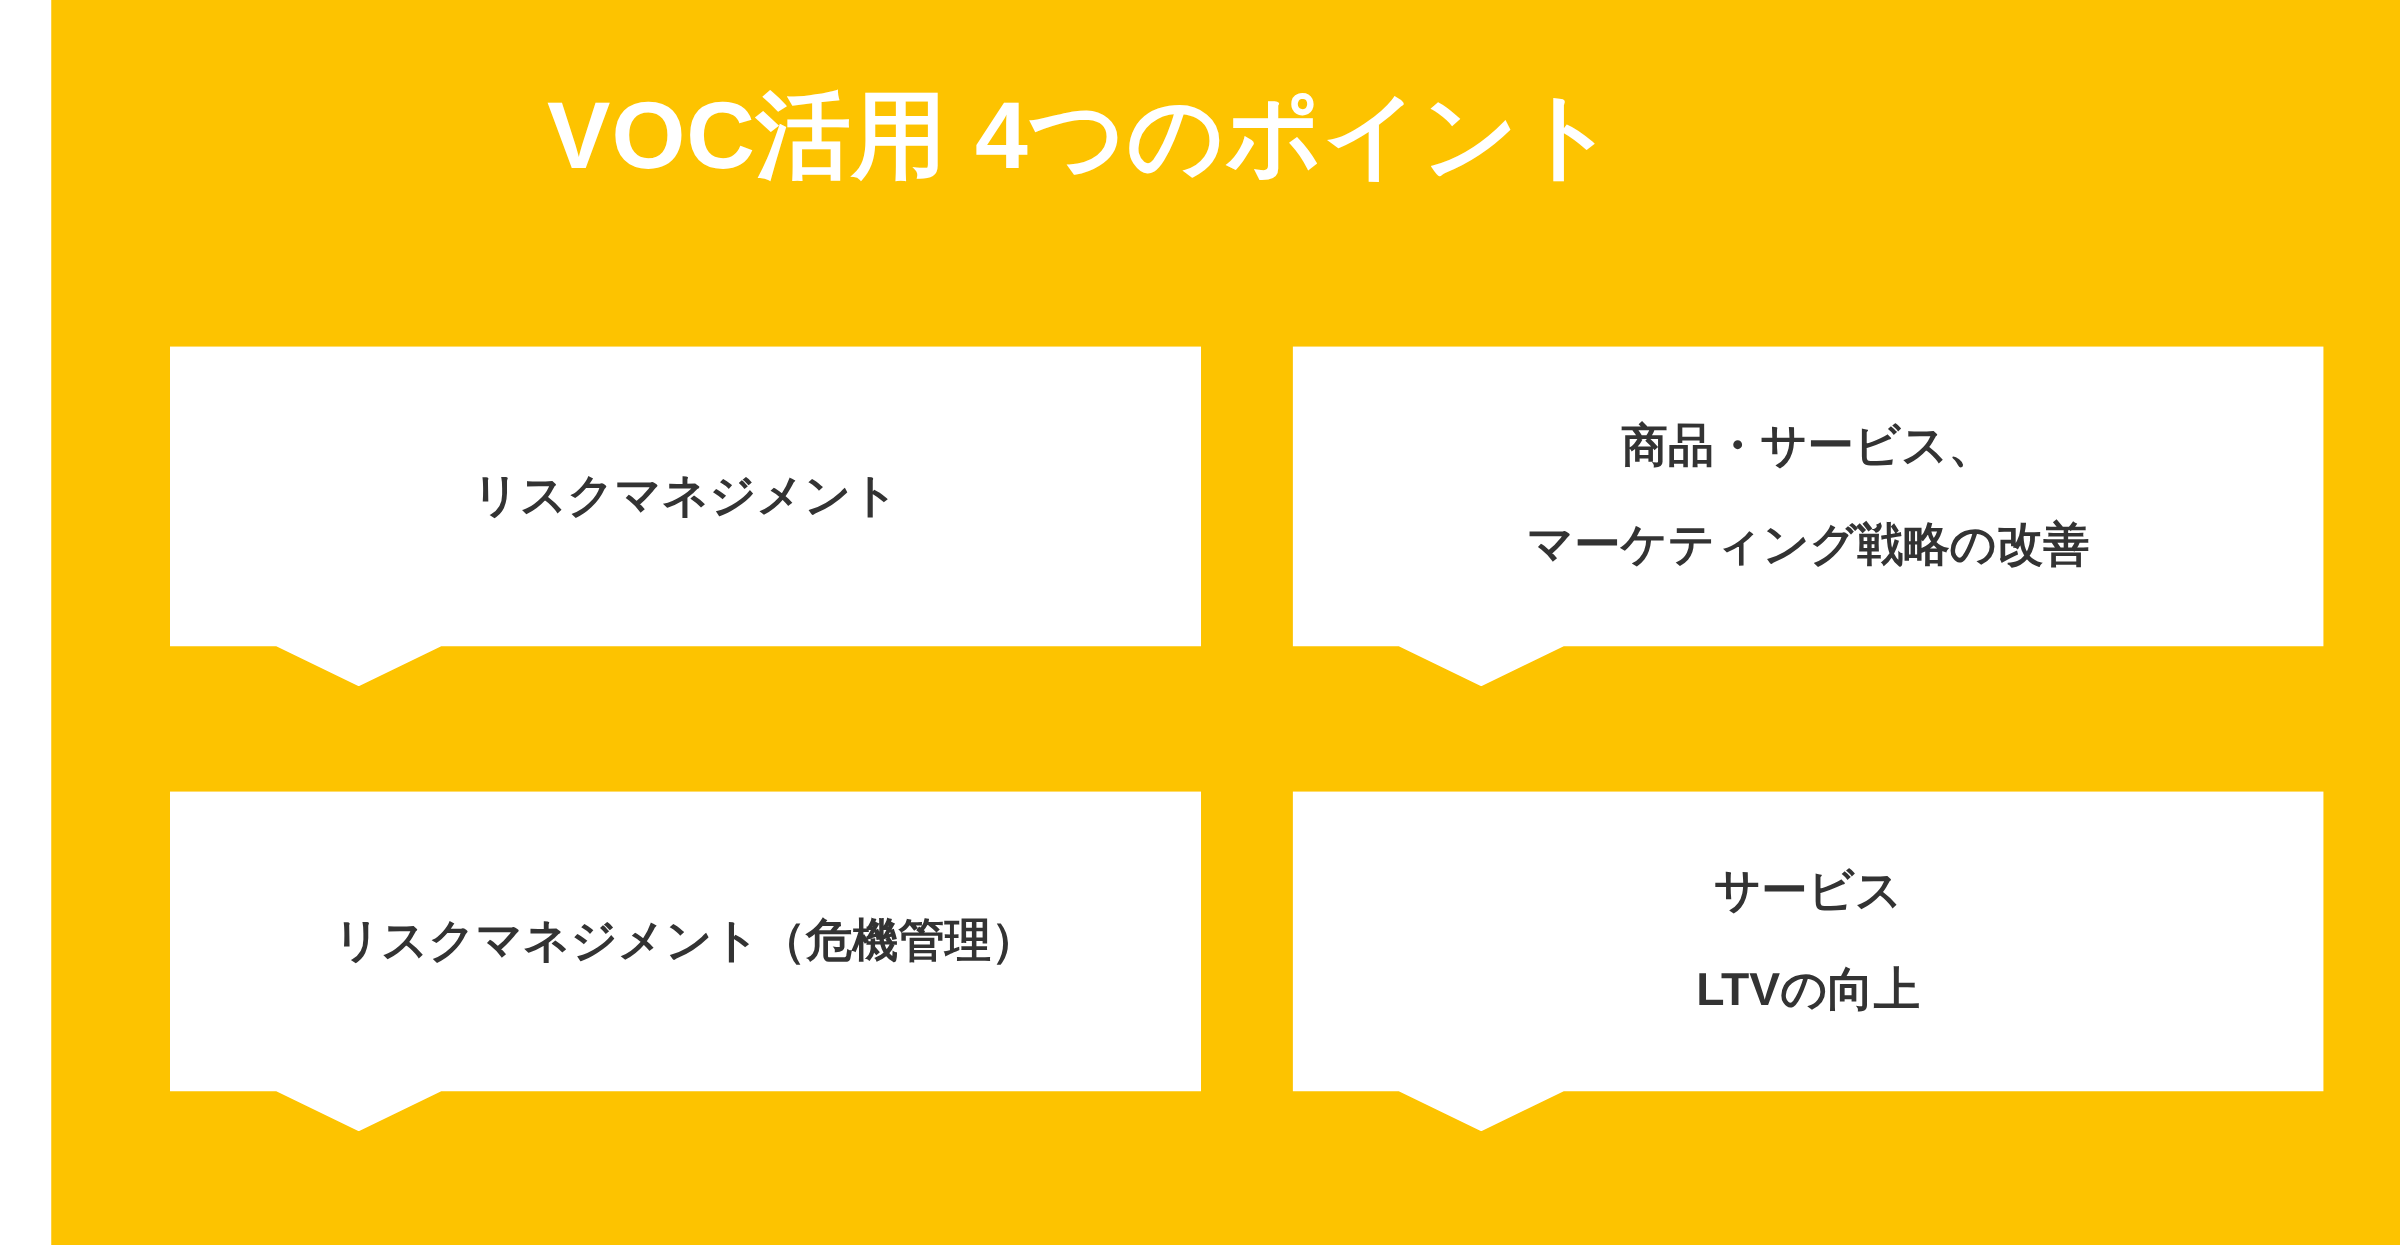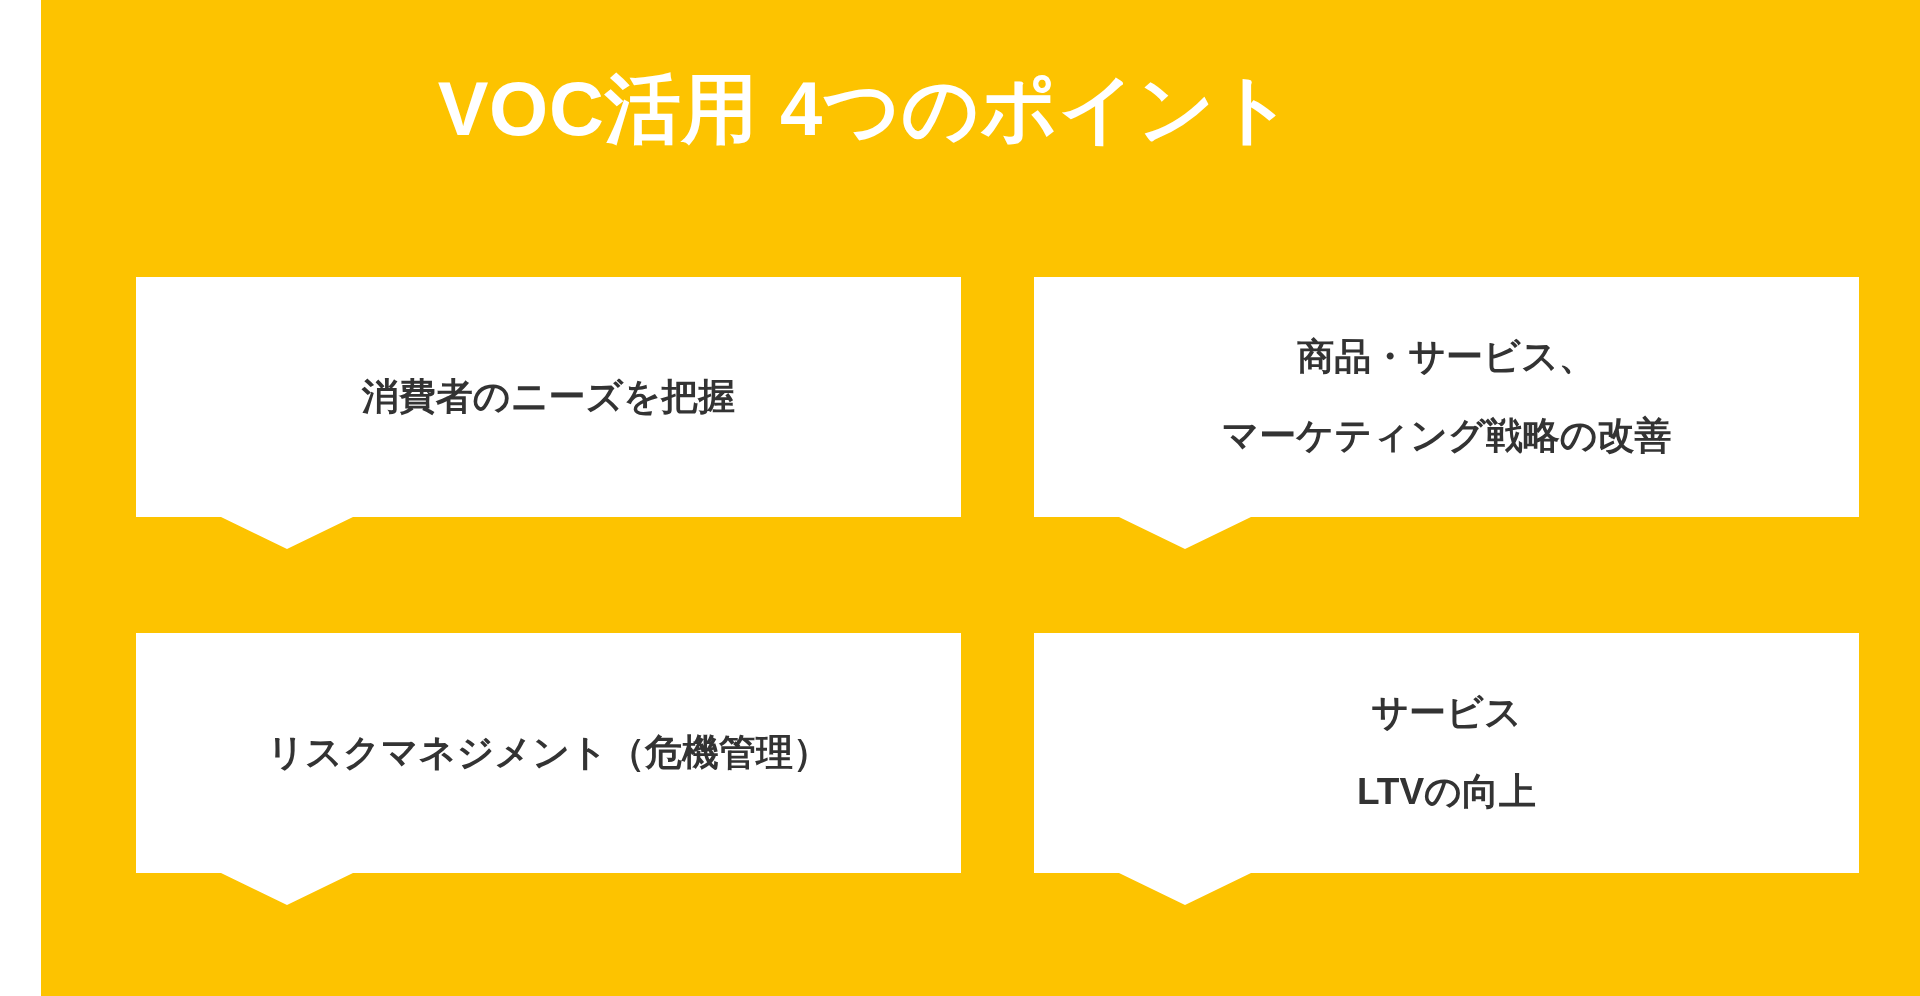--- a/index.html
+++ b/index.html
@@ -100,21 +100,21 @@
 </head>
 <body>
 
 <div id="slide">
 
   <div id="title">VOC活用 4つのポイント</div>
 
   <div class="card" id="card-0">
     <div class="plate"></div>
     <div class="body">
-      <div class="line">消費者のニーズを把握</div>
+      <div class="line">リスクマネジメント</div>
     </div>
   </div>
 
   <div class="card two-line" id="card-1">
     <div class="plate"></div>
     <div class="body">
       <div class="line">商品・サービス、</div>
       <div class="line">マーケティング戦略の改善</div>
     </div>
   </div>

